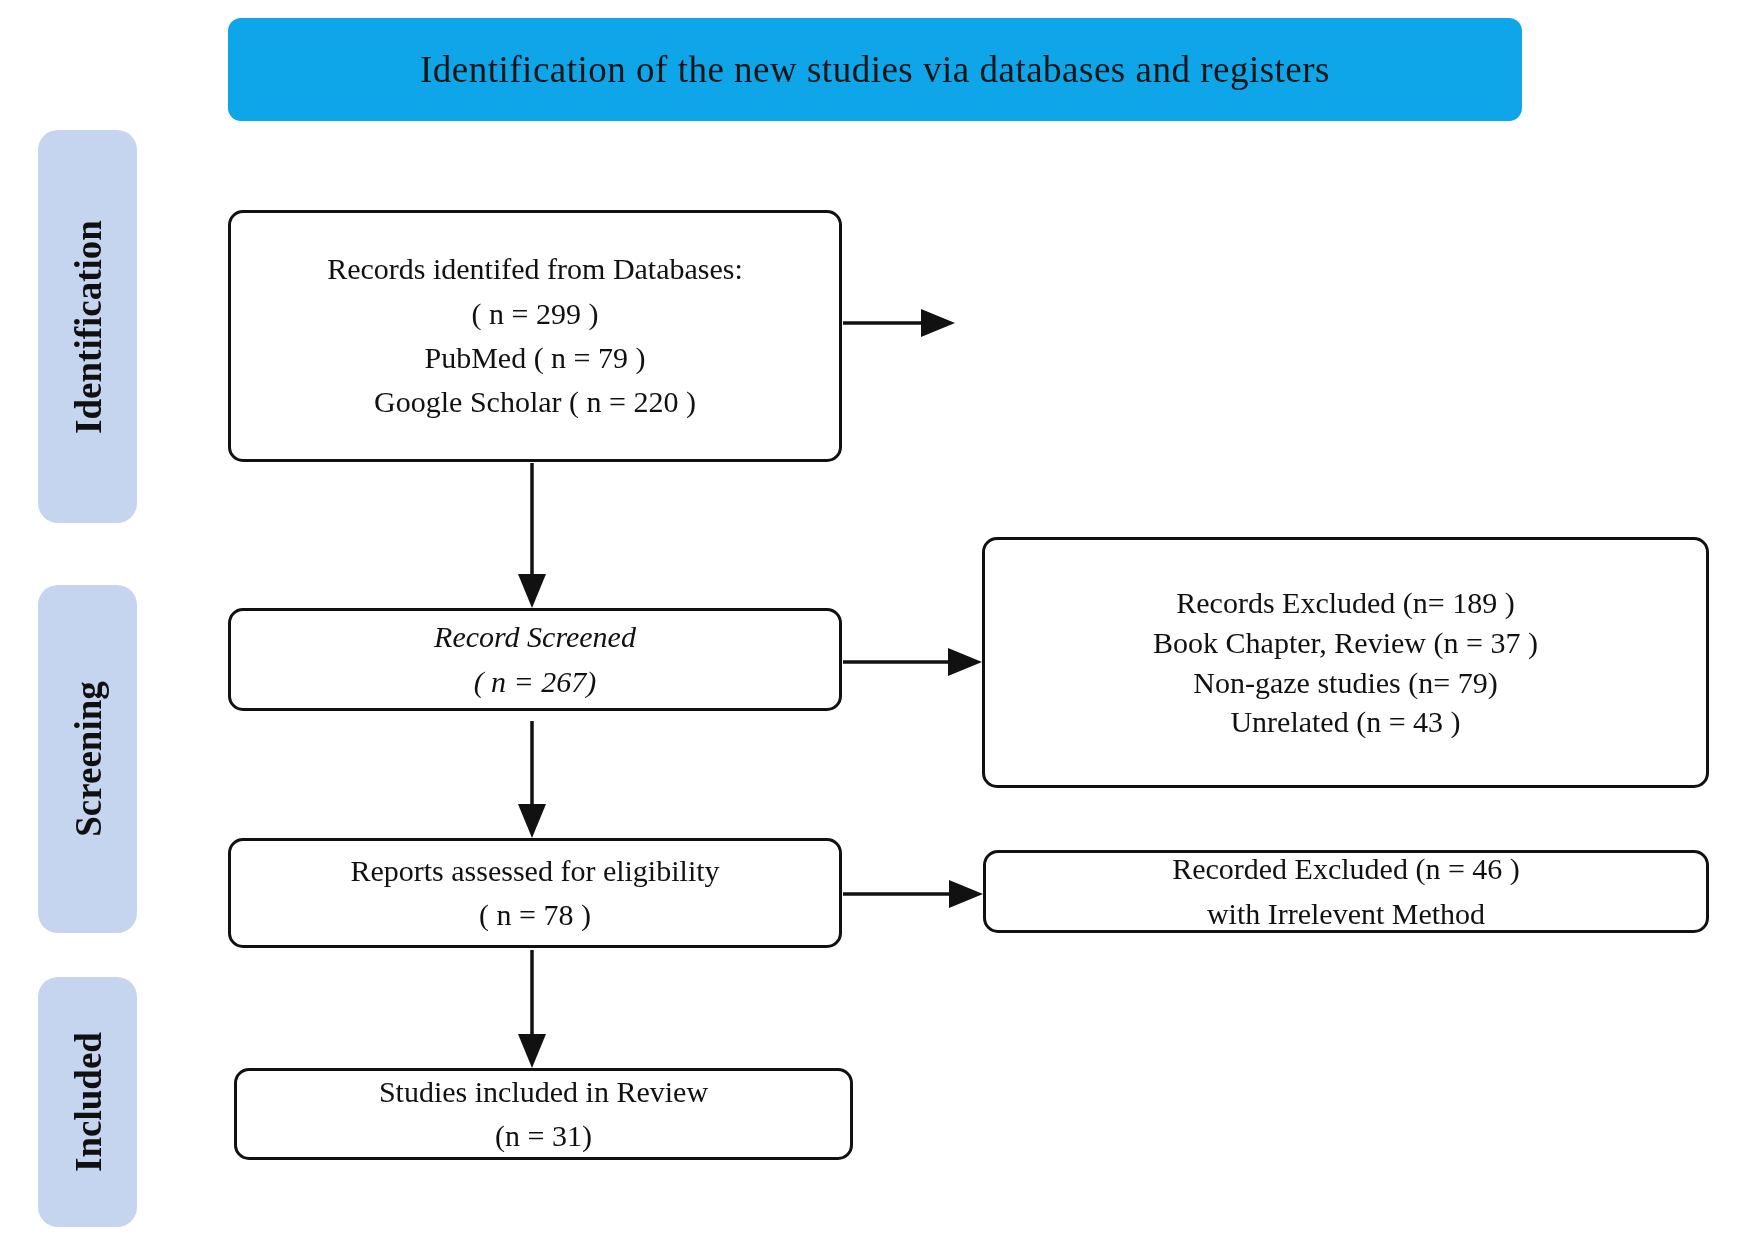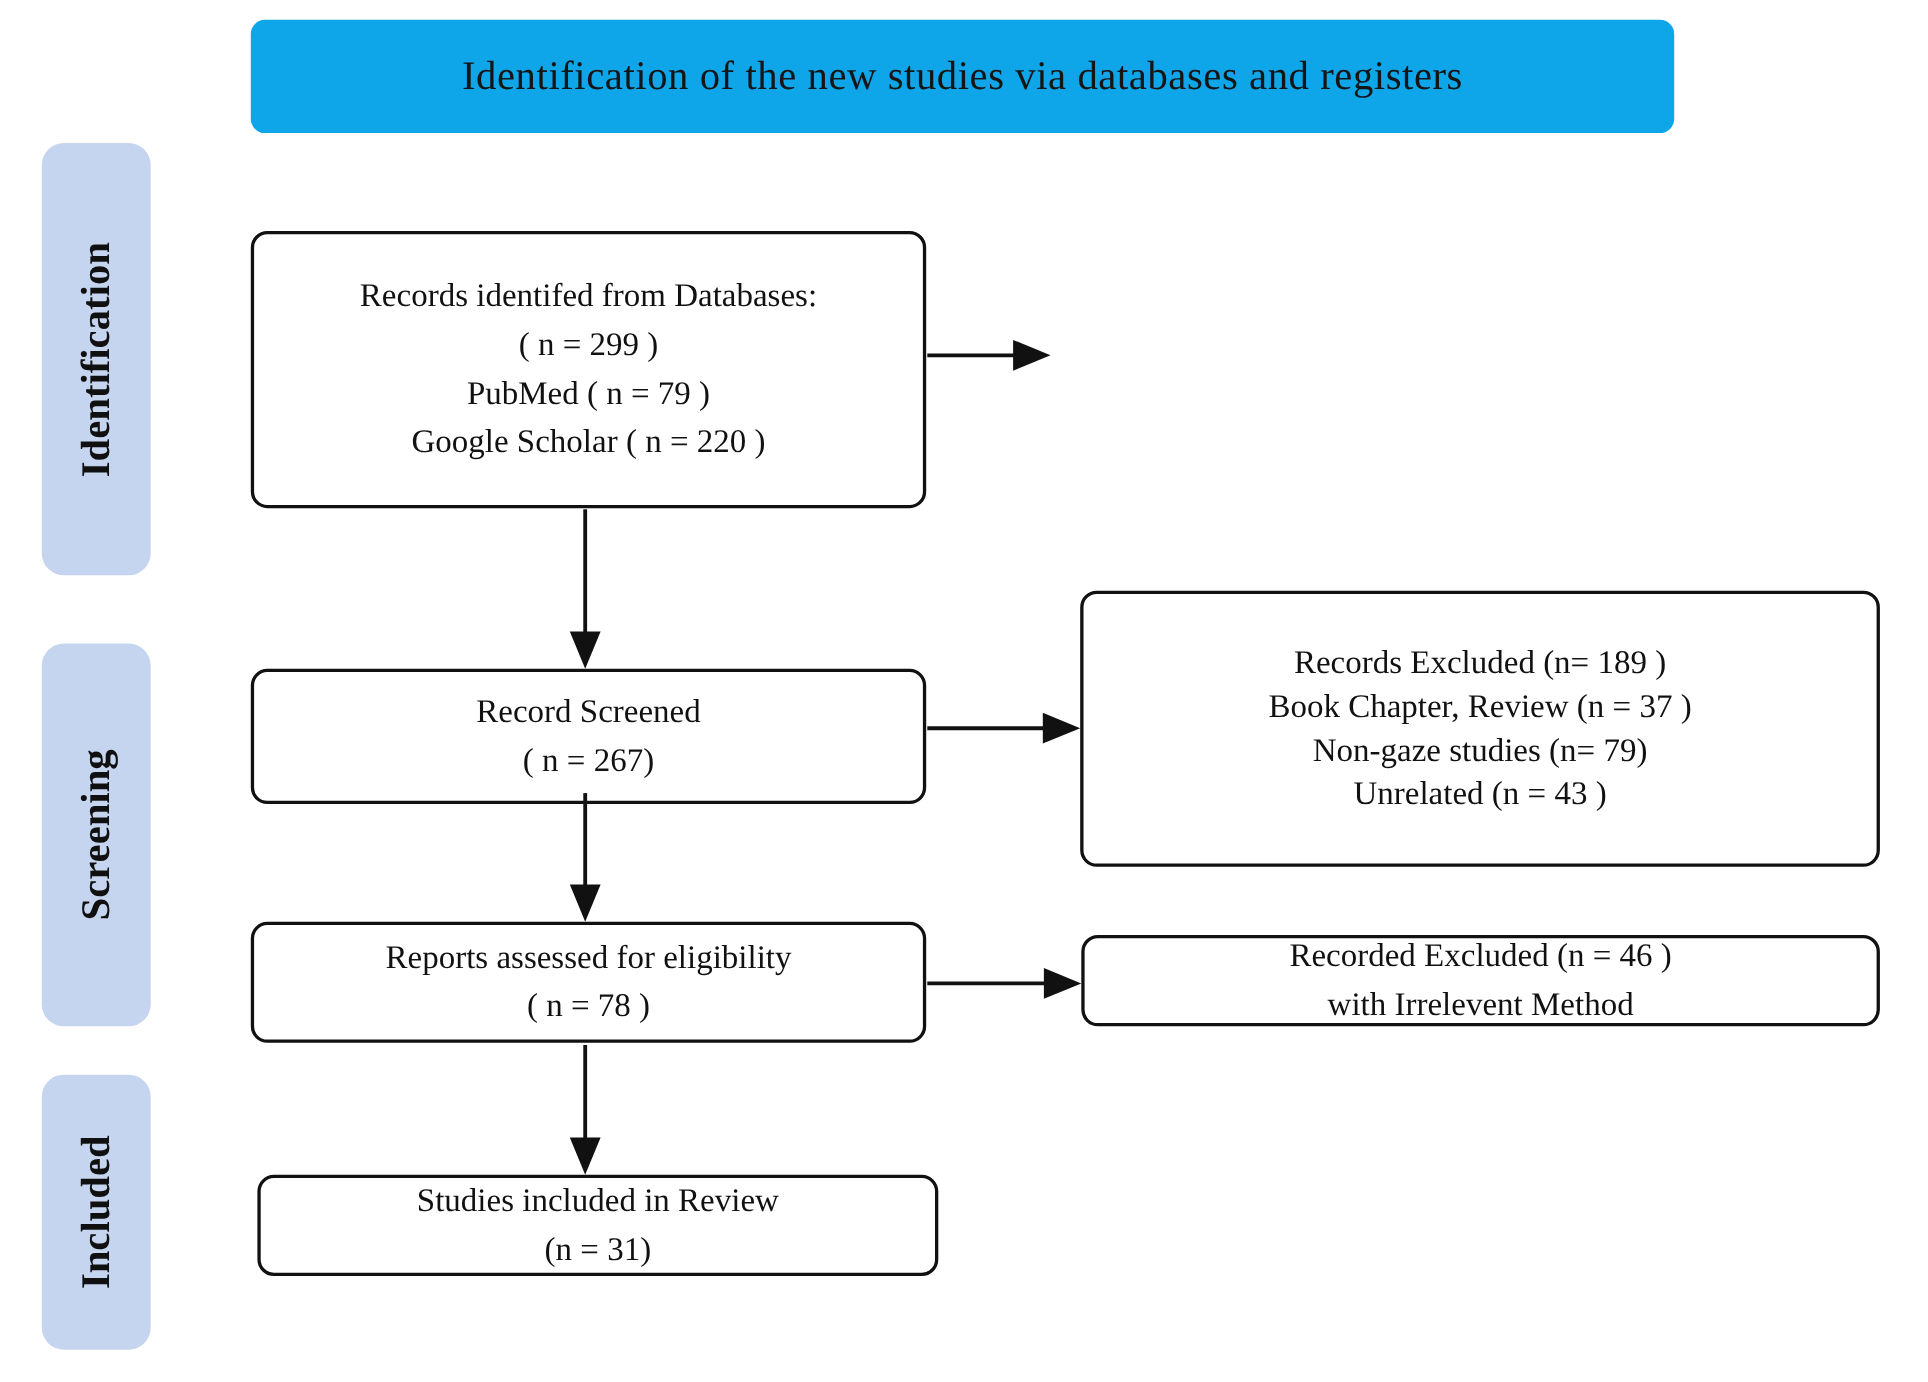--- a/index.html
+++ b/index.html
@@ -68,21 +68,21 @@
     padding: 4px 10px;
   }
   .fbox .line {
     font-size: 30px;
     line-height: 1.48;
     white-space: nowrap;
   }
   #box-records-identified { left: 228px; top: 210px; width: 614px; height: 252px; }
   #box-records-removed    { left: 955px; top: 232px; width: 754px; height: 194px; }
   #box-records-removed .line { line-height: 1.35; }
-  #box-records-screened   { left: 228px; top: 608px; width: 614px; height: 123px; }
+  #box-records-screened   { left: 228px; top: 608px; width: 614px; height: 103px; font-style: italic; }
   #box-records-excluded   { left: 982px; top: 537px; width: 727px; height: 251px; }
   #box-records-excluded .line { line-height: 1.32; }
   #box-reports-assessed   { left: 228px; top: 838px; width: 614px; height: 110px; }
   #box-reports-excluded   { left: 983px; top: 850px; width: 726px; height: 83px; }
   #box-studies-included   { left: 234px; top: 1068px; width: 619px; height: 92px; }
   
   #arrows {
     position: absolute;
     left: 0; top: 0;
     width: 1753px; height: 1256px;

